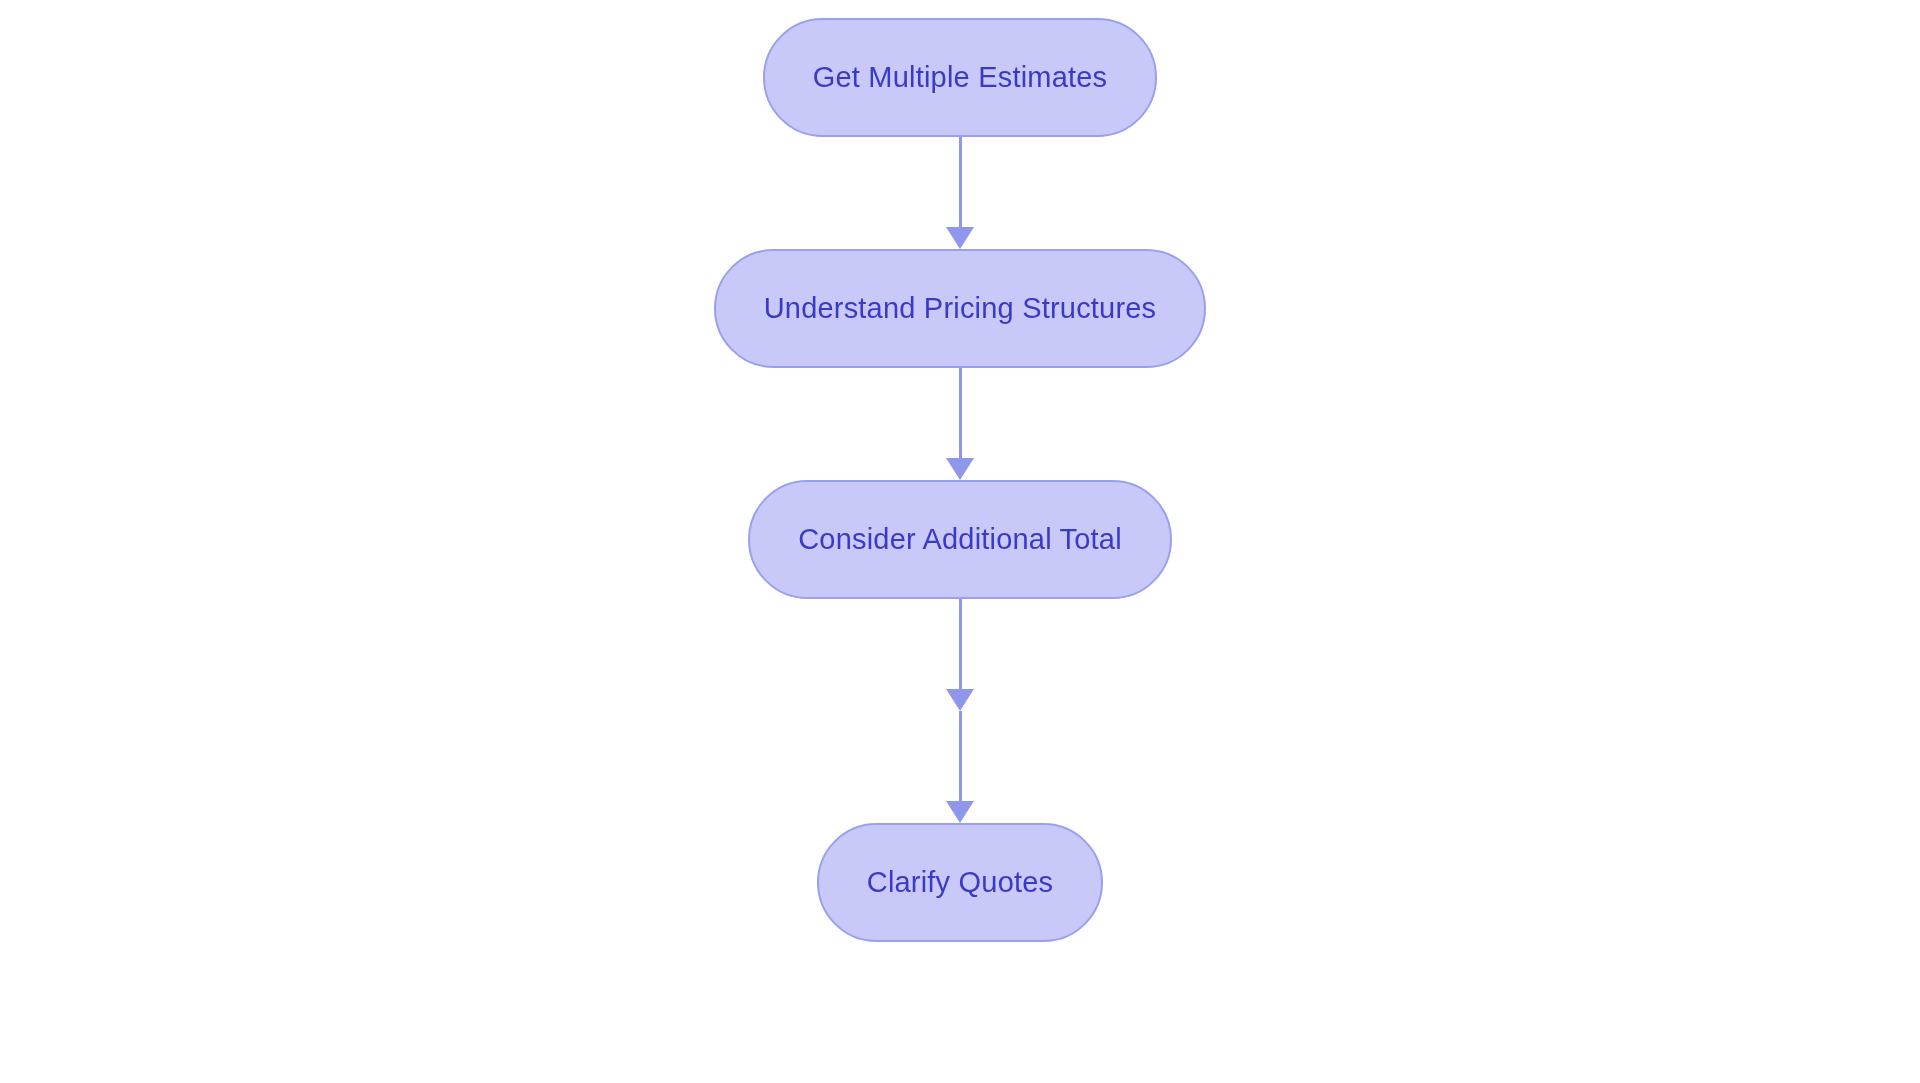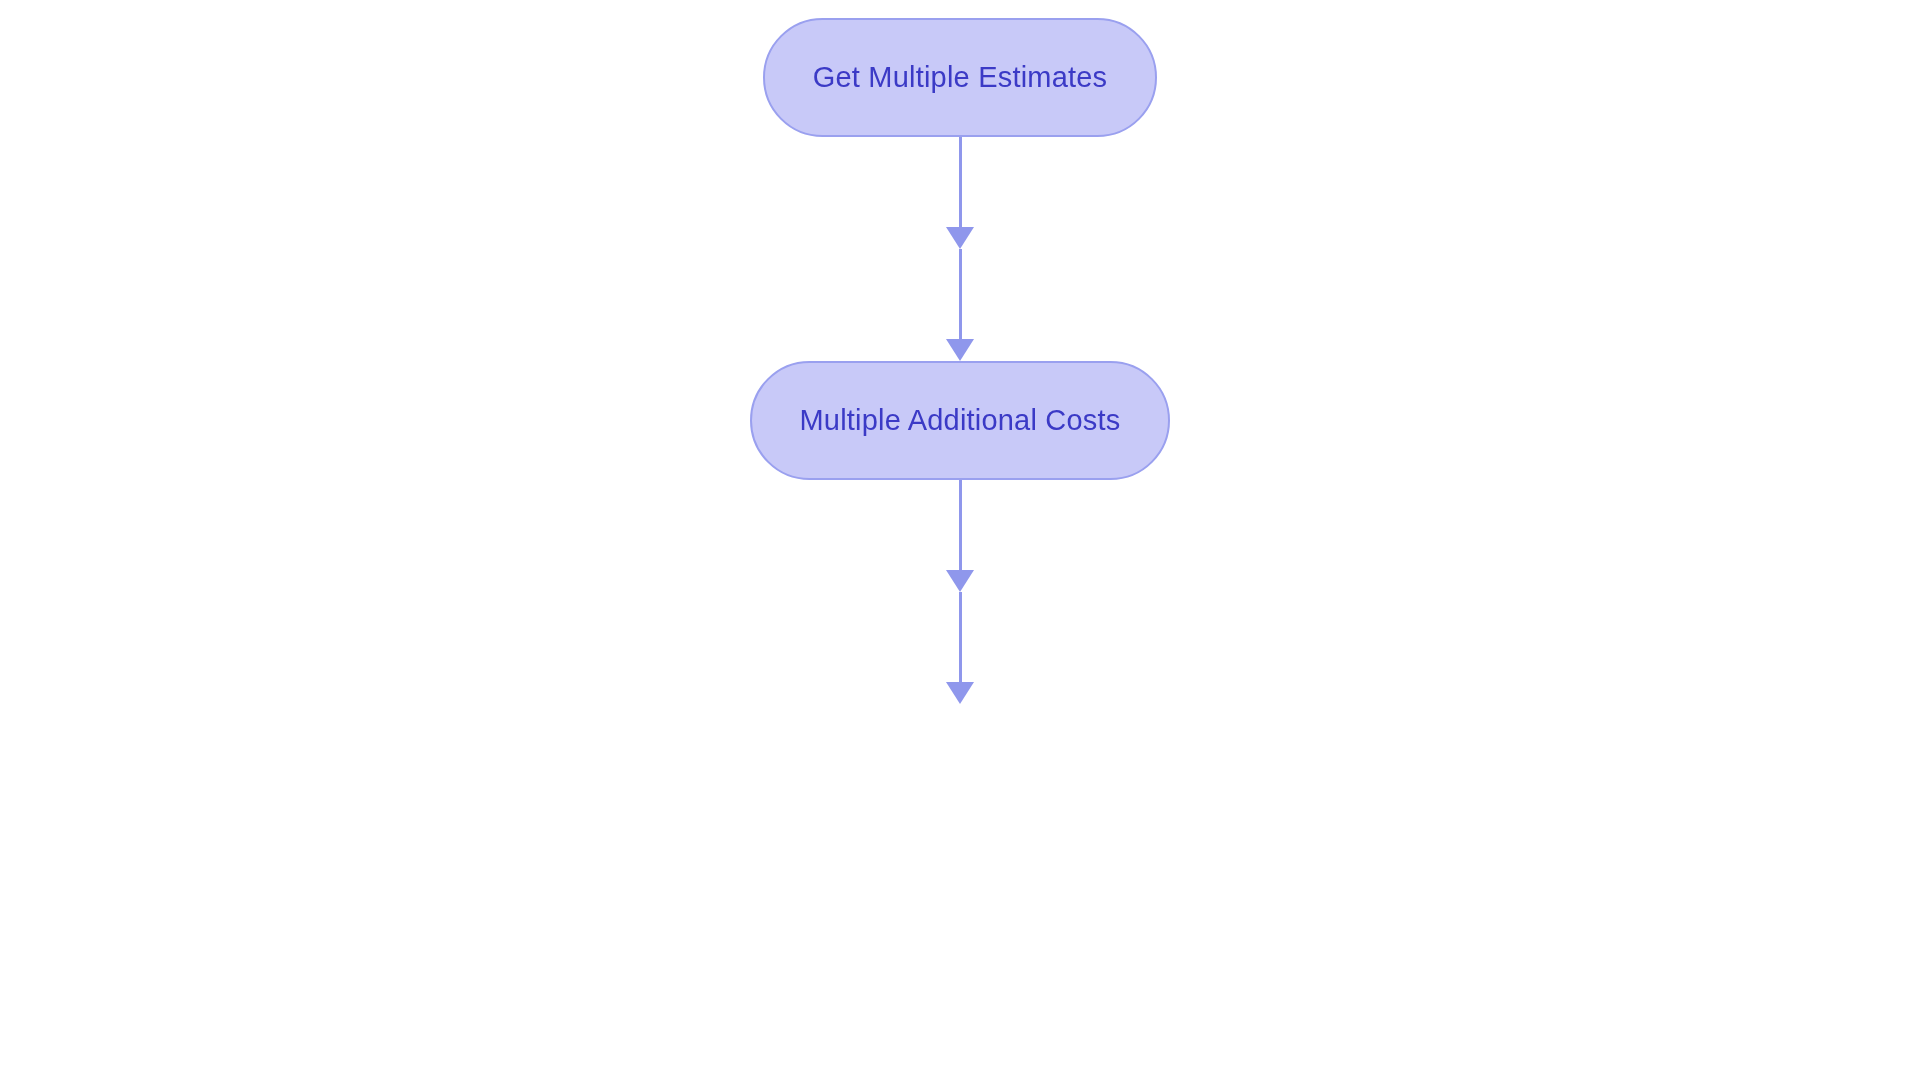--- a/index.html
+++ b/index.html
@@ -67,33 +67,35 @@
 
 <div class="canvas">
 
   <div class="node">Get Multiple Estimates</div>
 
   <div class="connector">
     <div class="line"></div>
     <div class="arrowhead"></div>
   </div>
 
+  <div class="node">Understand Pricing Structures</div>
 
   <div class="connector">
     <div class="line"></div>
     <div class="arrowhead"></div>
   </div>
 
-  <div class="node">Multiple Additional Costs</div>
+  <div class="node">Consider Additional Total</div>
 
   <div class="connector">
     <div class="line"></div>
     <div class="arrowhead"></div>
   </div>
 
 
   <div class="connector">
     <div class="line"></div>
     <div class="arrowhead"></div>
   </div>
 
+  <div class="node">Clarify Quotes</div>
 
 </div>
 
 </body></html>

